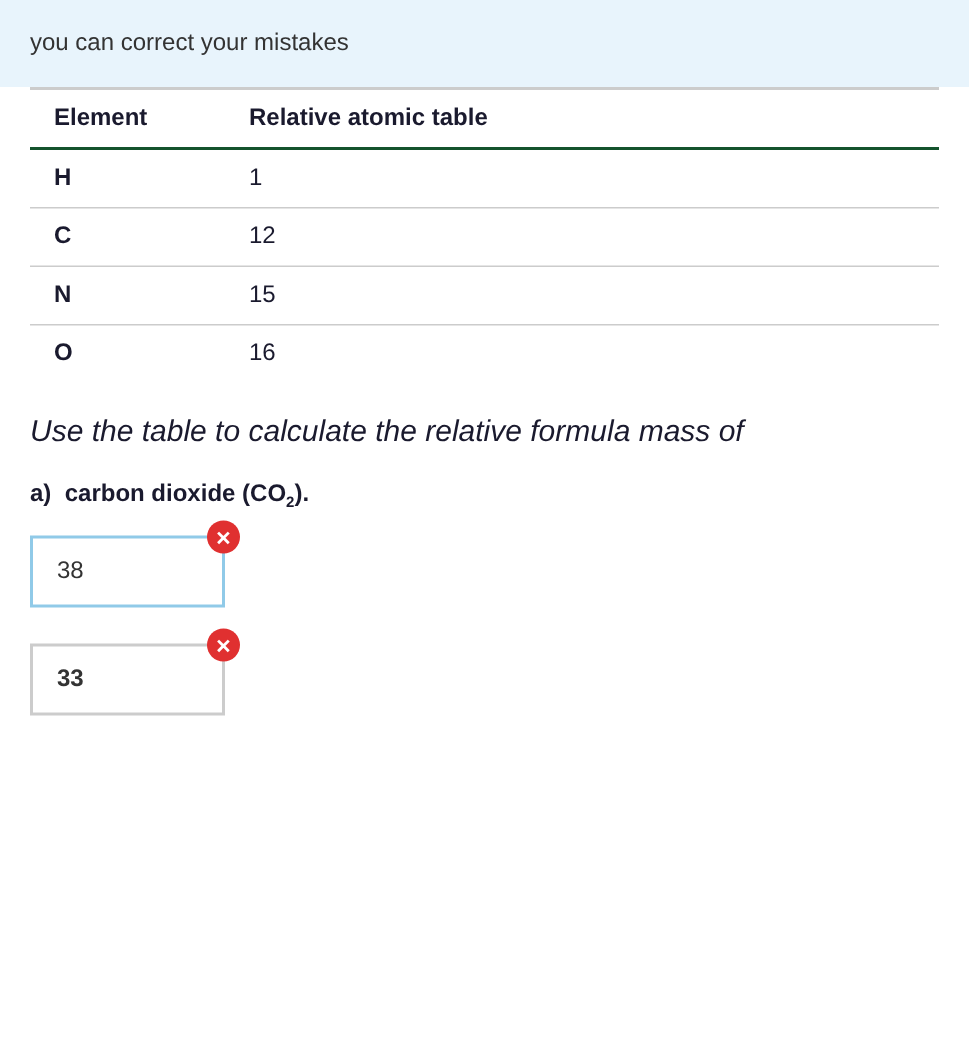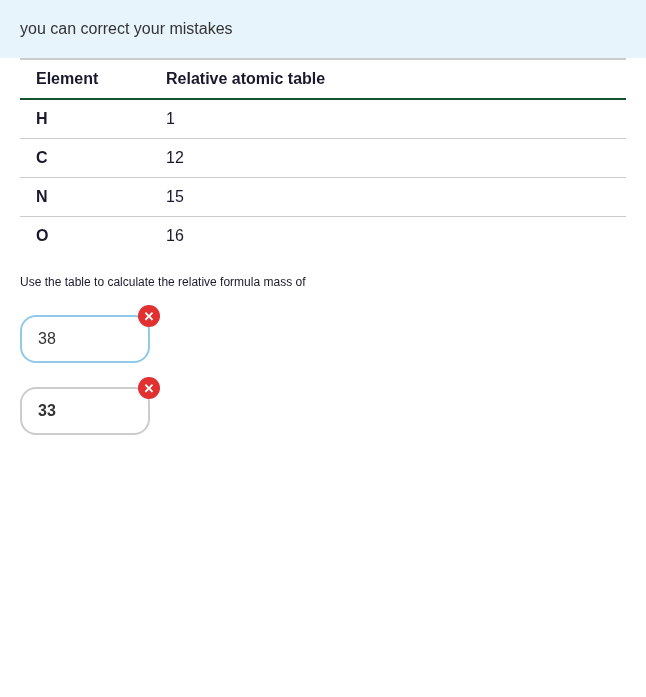--- a/index.html
+++ b/index.html
@@ -50,44 +50,45 @@
       border-bottom: none;
     }
 
     .col-element {
       width: 130px;
       font-weight: bold;
     }
 
     .instruction {
       margin-top: 18px;
-      font-size: 12px;
+      font-size: 20px;
       color: #1a1a2e;
       line-height: 1.5;
+      font-style: italic;
     }
 
     .question {
       margin-top: 18px;
     }
 
     .question-label {
       font-weight: bold;
       font-size: 16px;
       margin-bottom: 10px;
     }
 
     .answer-box-wrapper {
       position: relative;
       display: inline-block;
       margin-top: 6px;
     }
 
     .answer-box {
       border: 2px solid #90cae8;
-      border-radius: 16px;
+      border-radius: 0;
       padding: 10px 16px;
       font-size: 16px;
       width: 130px;
       min-height: 48px;
       display: flex;
       align-items: center;
       background: #fff;
       color: #333;
     }
 
@@ -148,16 +149,16 @@
         <tr>
       <td class="col-element">O</td>
       <td>16</td>
     </tr>
       </tbody>
   </table>
 
   <p class="instruction">Use the table to calculate the relative formula mass of</p>
 
   <div id="questions-container">
-      <div class="question"><div class="answer-box-wrapper"><div class="answer-box">38</div><div class="close-icon">✕</div></div></div>
+      <div class="question"><p class="question-label"><strong>a)</strong>&nbsp;&nbsp;carbon dioxide (CO<sub>2</sub>).</p><div class="answer-box-wrapper"><div class="answer-box">38</div><div class="close-icon">✕</div></div></div>
       <div class="question"><div class="answer-box-wrapper"><div class="answer-box incorrect">33</div><div class="close-icon">✕</div></div></div>
     </div>
 </div>
 
 </body></html>

